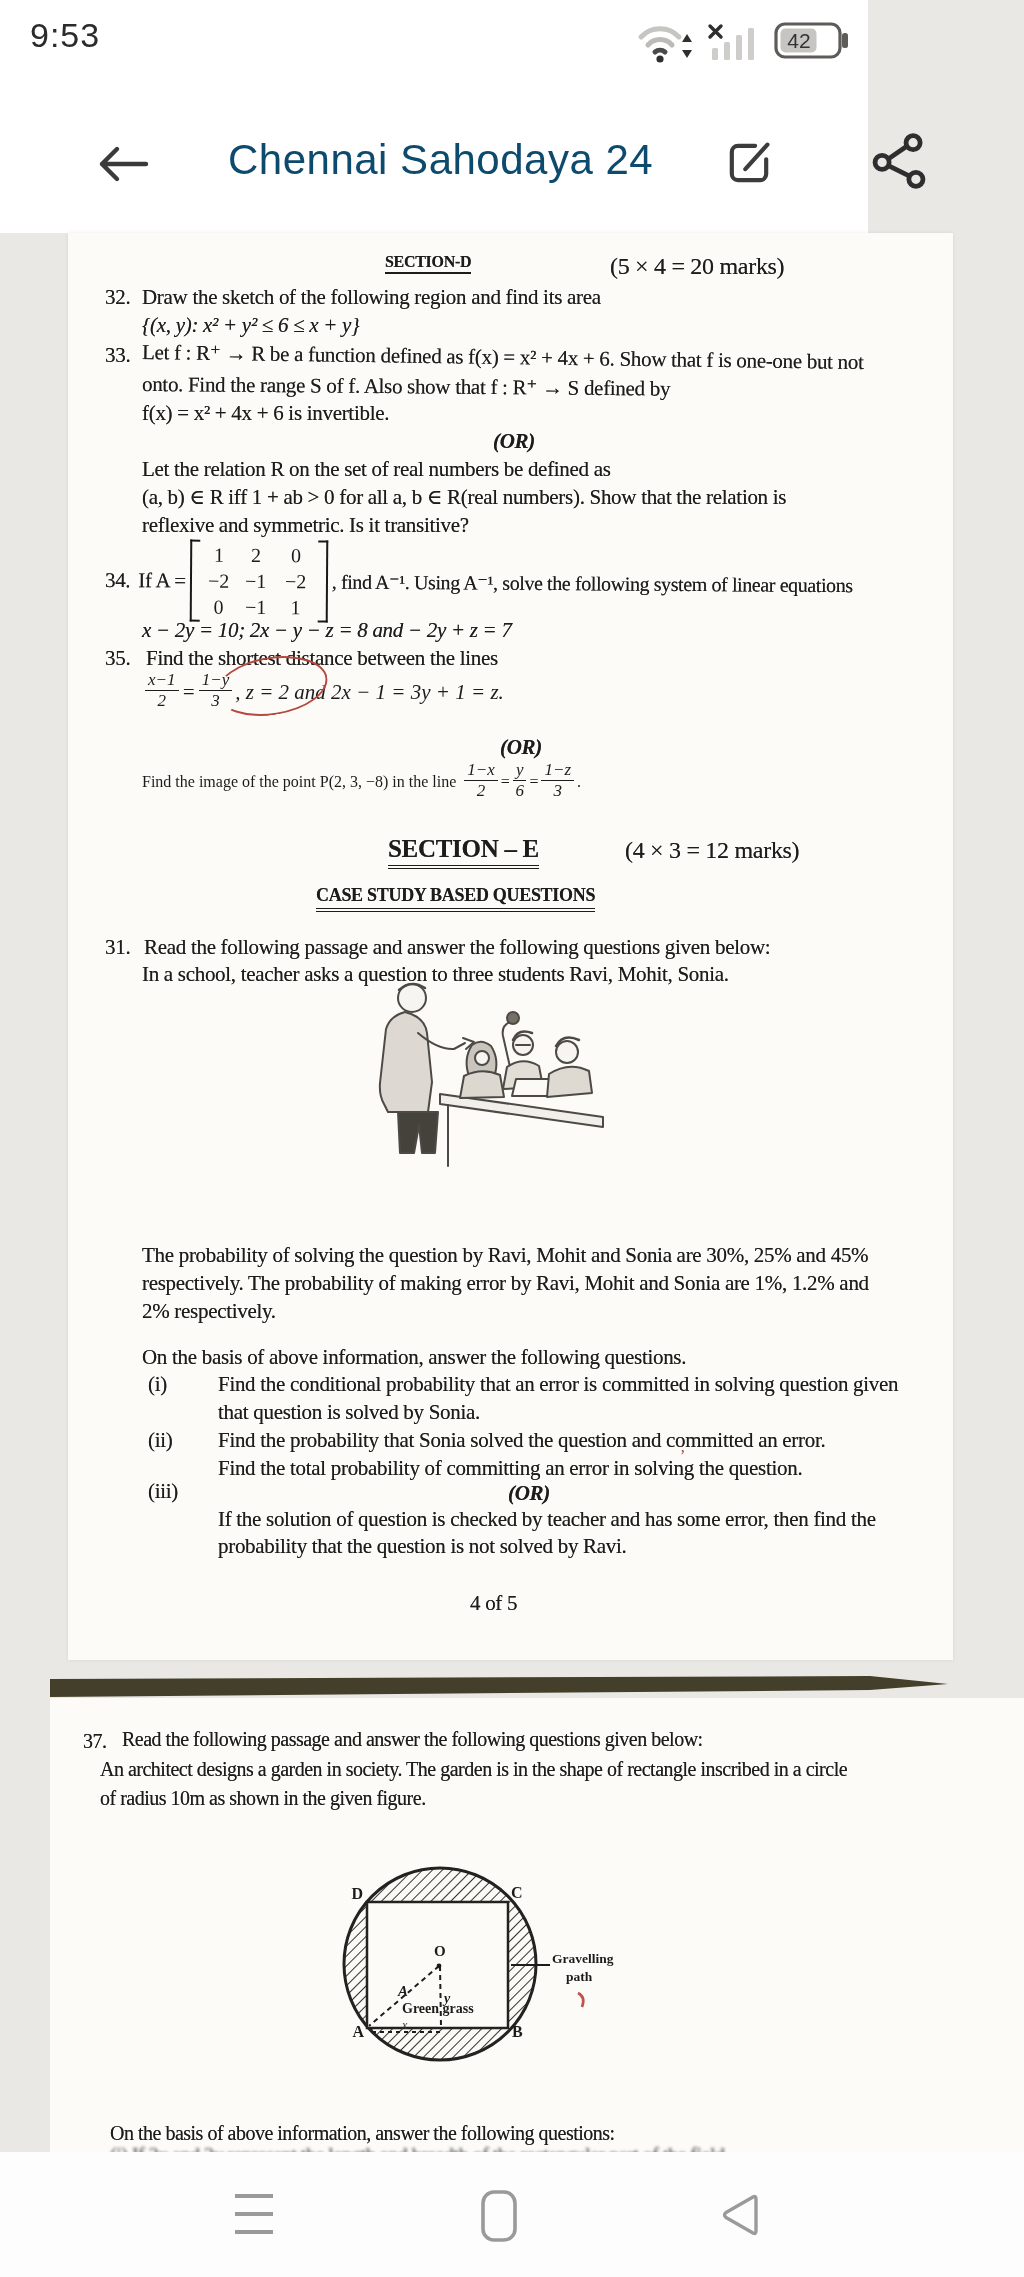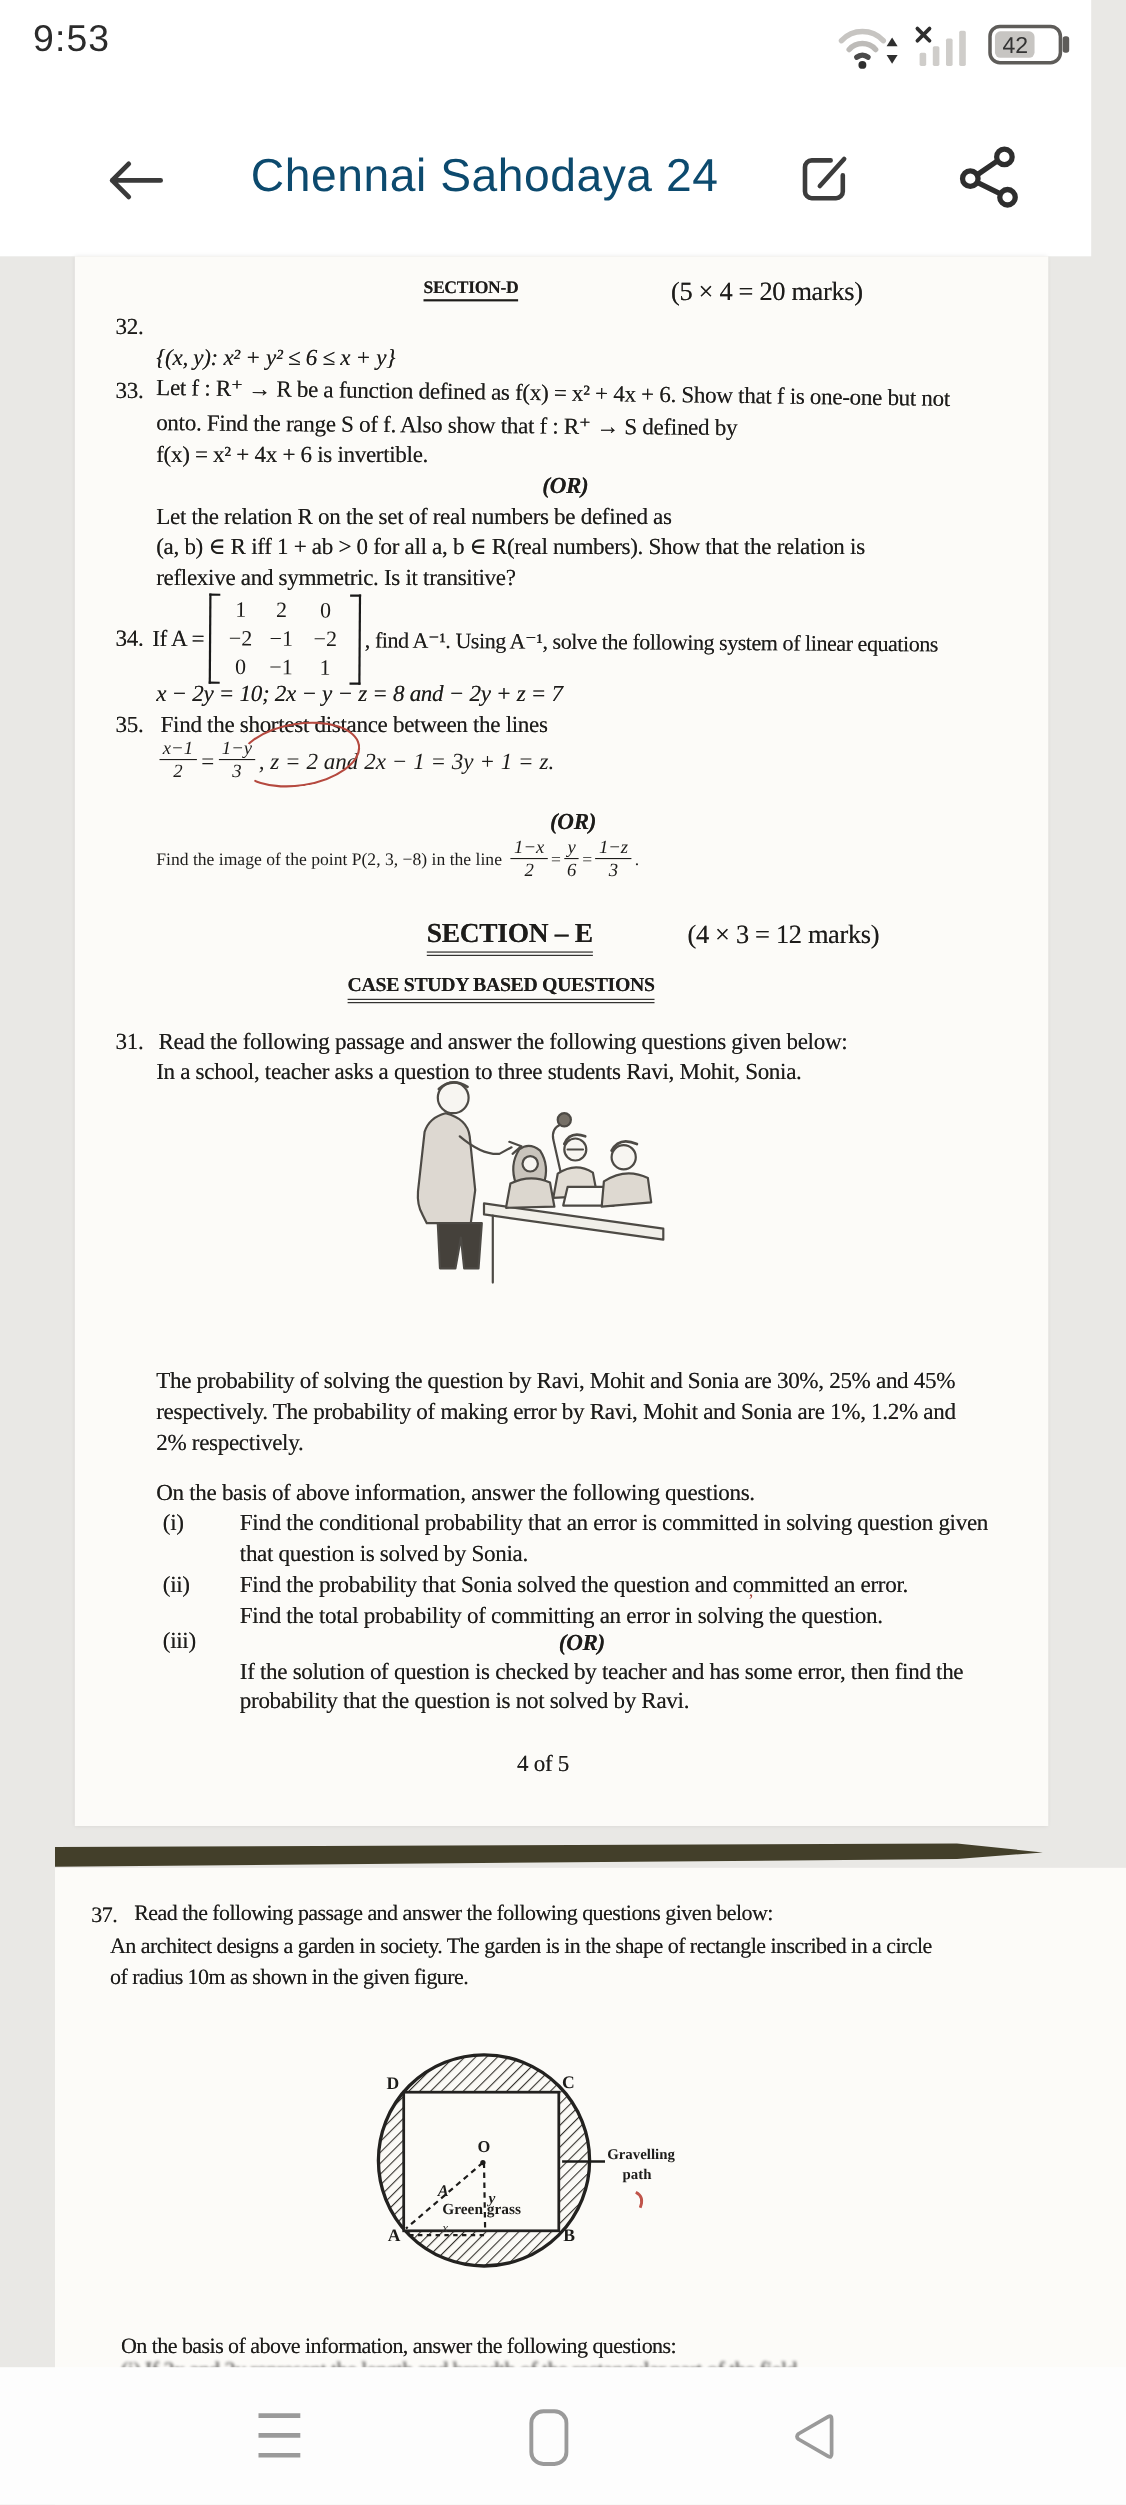--- a/index.html
+++ b/index.html
@@ -1,18 +1,18 @@
 <!DOCTYPE html>
 <html><head>
 <meta charset="utf-8">
 <style>
   html,body{margin:0;padding:0;}
   body{width:1024px;height:2277px;position:relative;background:#e9e8e5;overflow:hidden;
        font-family:"Liberation Sans",sans-serif;}
-  .header{position:absolute;left:0;top:0;width:992px;height:233px;background:#ffffff;}
+  .header{position:absolute;left:0;top:0;width:868px;height:233px;background:#ffffff;}
   .time{position:absolute;left:30px;top:16px;font-size:34px;color:#2b2b2b;font-weight:500;letter-spacing:1px;}
   .sbicons{position:absolute;right:18px;top:18px;display:flex;align-items:center;gap:10px;}
   .title{position:absolute;left:228px;top:136px;font-size:42px;color:#0c4a6e;letter-spacing:.5px;}
   .iconbtn{position:absolute;background:none;border:none;padding:0;cursor:pointer;}
   .page{position:absolute;font-family:"Liberation Serif","DejaVu Serif",serif;color:#1d1c1a;}
   .page1{left:68px;top:233px;width:885px;height:1427px;background:#fcfbf8;box-shadow:0 0 4px rgba(0,0,0,.08);}
   .page2{left:50px;top:1698px;width:974px;height:579px;background:#fcfbf8;}
   .line{position:absolute;font-size:21px;letter-spacing:-0.3px;white-space:nowrap;
         text-shadow:0 0 .5px rgba(20,20,20,.65);}
   .page2 .line{font-size:20px;letter-spacing:-0.5px;}
@@ -102,20 +102,21 @@
     </span>
   </button>
 </div>
 
 <div class="page page1">
 
   <div class="line b u1" style="left:317px;top:20px;font-size:16px;">SECTION-D</div>
   <div class="line" style="left:542px;top:20px;font-size:24px;">(5 × 4 = 20 marks)</div>
 
   <div class="line" style="left:37px;top:52px;">32.</div>
+  <div class="line" style="left:74px;top:52px;">Draw the sketch of the following region and find its area</div>
   <div class="line i" style="left:74px;top:80px;">{(x, y): x² + y² ≤ 6 ≤ x + y}</div>
 
   <div class="line" style="left:37px;top:110px;">33.</div>
   <div class="line" style="left:74px;top:107px;transform:rotate(.8deg);transform-origin:left;">Let f : R⁺ → R be a function defined as f(x) = x² + 4x + 6. Show that f is one-one but not</div>
   <div class="line" style="left:74px;top:139px;transform:rotate(.5deg);transform-origin:left;">onto. Find the range S of f. Also show that f : R⁺ → S defined by</div>
   <div class="line" style="left:74px;top:168px;">f(x) = x² + 4x + 6 is invertible.</div>
 
   <div class="line b i" style="left:425px;top:196px;">(OR)</div>
 
   <div class="line" style="left:74px;top:224px;">Let the relation R on the set of real numbers be defined as</div>

